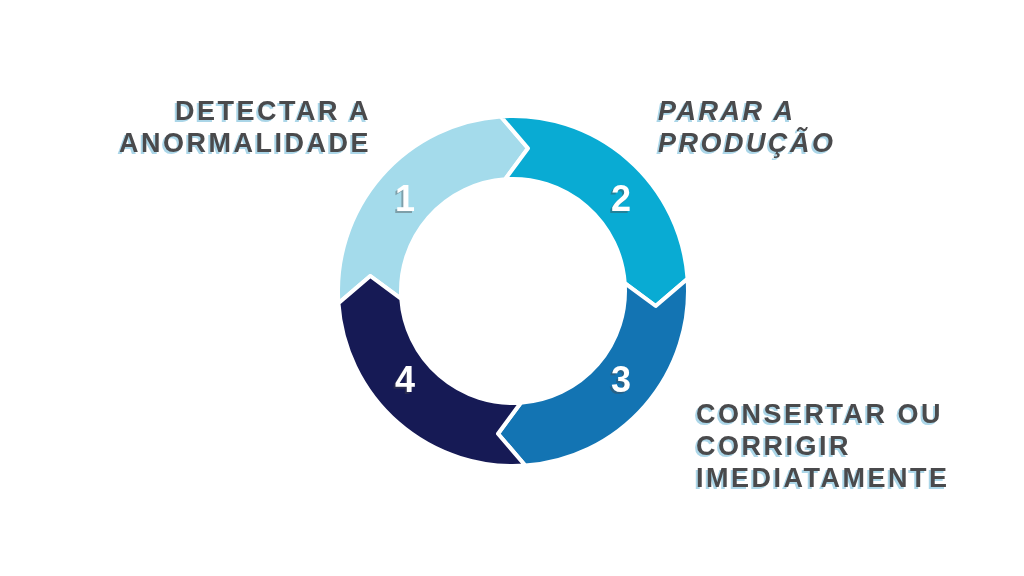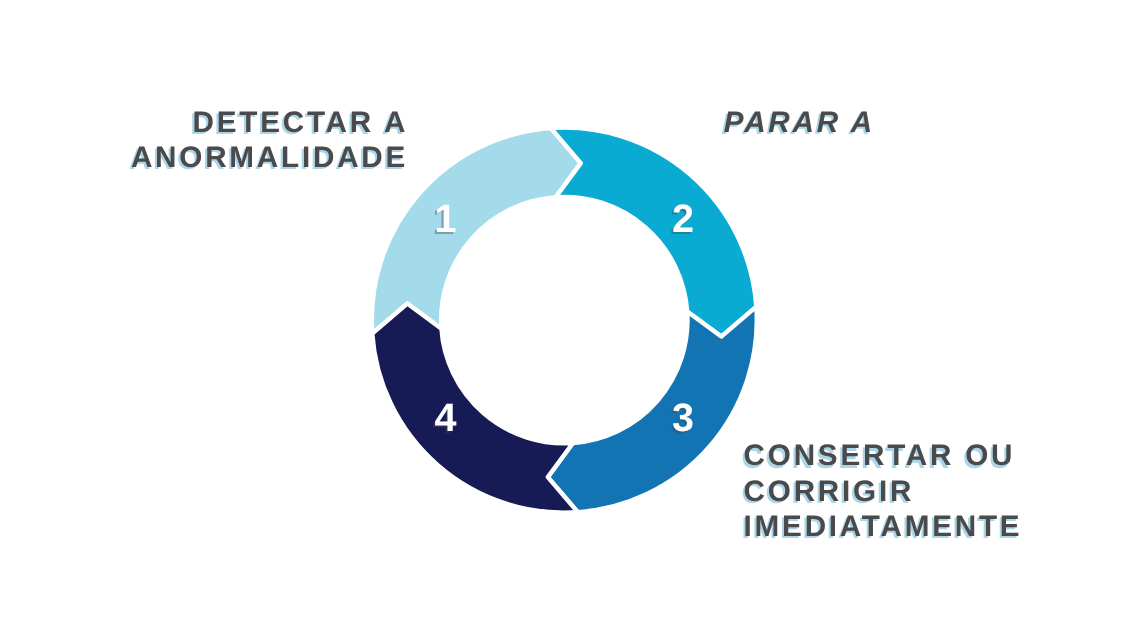--- a/index.html
+++ b/index.html
@@ -21,21 +21,21 @@
     font-size: 27px;
     line-height: 32px;
     letter-spacing: 2.5px;
     white-space: nowrap;
     color: var(--label-color, #4a4a4c);
     text-shadow: -2px 2px 0 var(--label-shadow, #abd6e8);
   }
   .step-label .line { display: block; }
   #label-step1 { top: 95px;  right: 653px; text-align: right; }
   #label-step2 { top: 95px;  left: 658px;  text-align: left; font-style: italic;  }
-  #label-step3 { top: 398px; left: 676px;  text-align: left;  }
+  #label-step3 { top: 398px; left: 696px;  text-align: left;  }
   #label-step4 { top: 408px; right: 658px; text-align: right; line-height: 28px; }
 </style>
 </head>
 <body>
 
 <div id="stage" style="--bg-color: #ffffff; --label-color: #4A4A4C; --label-shadow: #ABD6E8;">
 
   <svg id="wheel" width="1024" height="576" viewBox="0 0 1024 576">
       <path d="M 338.43 303.21 A 175 175 0 0 1 500.79 116.43 L 528.00 148.29 L 505.19 179.27 A 112 112 0 0 0 401.27 298.81 L 370.29 276.00 Z" fill="#A4DBEB" stroke="#ffffff" stroke-width="4" stroke-linejoin="round"></path>
       <path d="M 500.79 116.43 A 175 175 0 0 1 687.57 278.79 L 655.71 306.00 L 624.73 283.19 A 112 112 0 0 0 505.19 179.27 L 528.00 148.29 Z" fill="#09ABD3" stroke="#ffffff" stroke-width="4" stroke-linejoin="round"></path>
@@ -51,20 +51,21 @@
       <text x="405" y="379" fill="#FFFFFF" font-family="&quot;Liberation Sans&quot;, sans-serif" font-size="36" font-weight="bold" text-anchor="middle" dominant-baseline="central">4</text>
     </svg>
 
   <div class="step-label" id="label-step1">
     <span class="line">DETECTAR A</span>
     <span class="line">ANORMALIDADE</span>
   </div>
 
   <div class="step-label" id="label-step2">
     <span class="line">PARAR A</span>
+    <span class="line">PRODUÇÃO</span>
   </div>
 
   <div class="step-label" id="label-step3">
     <span class="line">CONSERTAR OU</span>
     <span class="line">CORRIGIR</span>
     <span class="line">IMEDIATAMENTE</span>
   </div>
 
   <div class="step-label" id="label-step4">
   </div>

